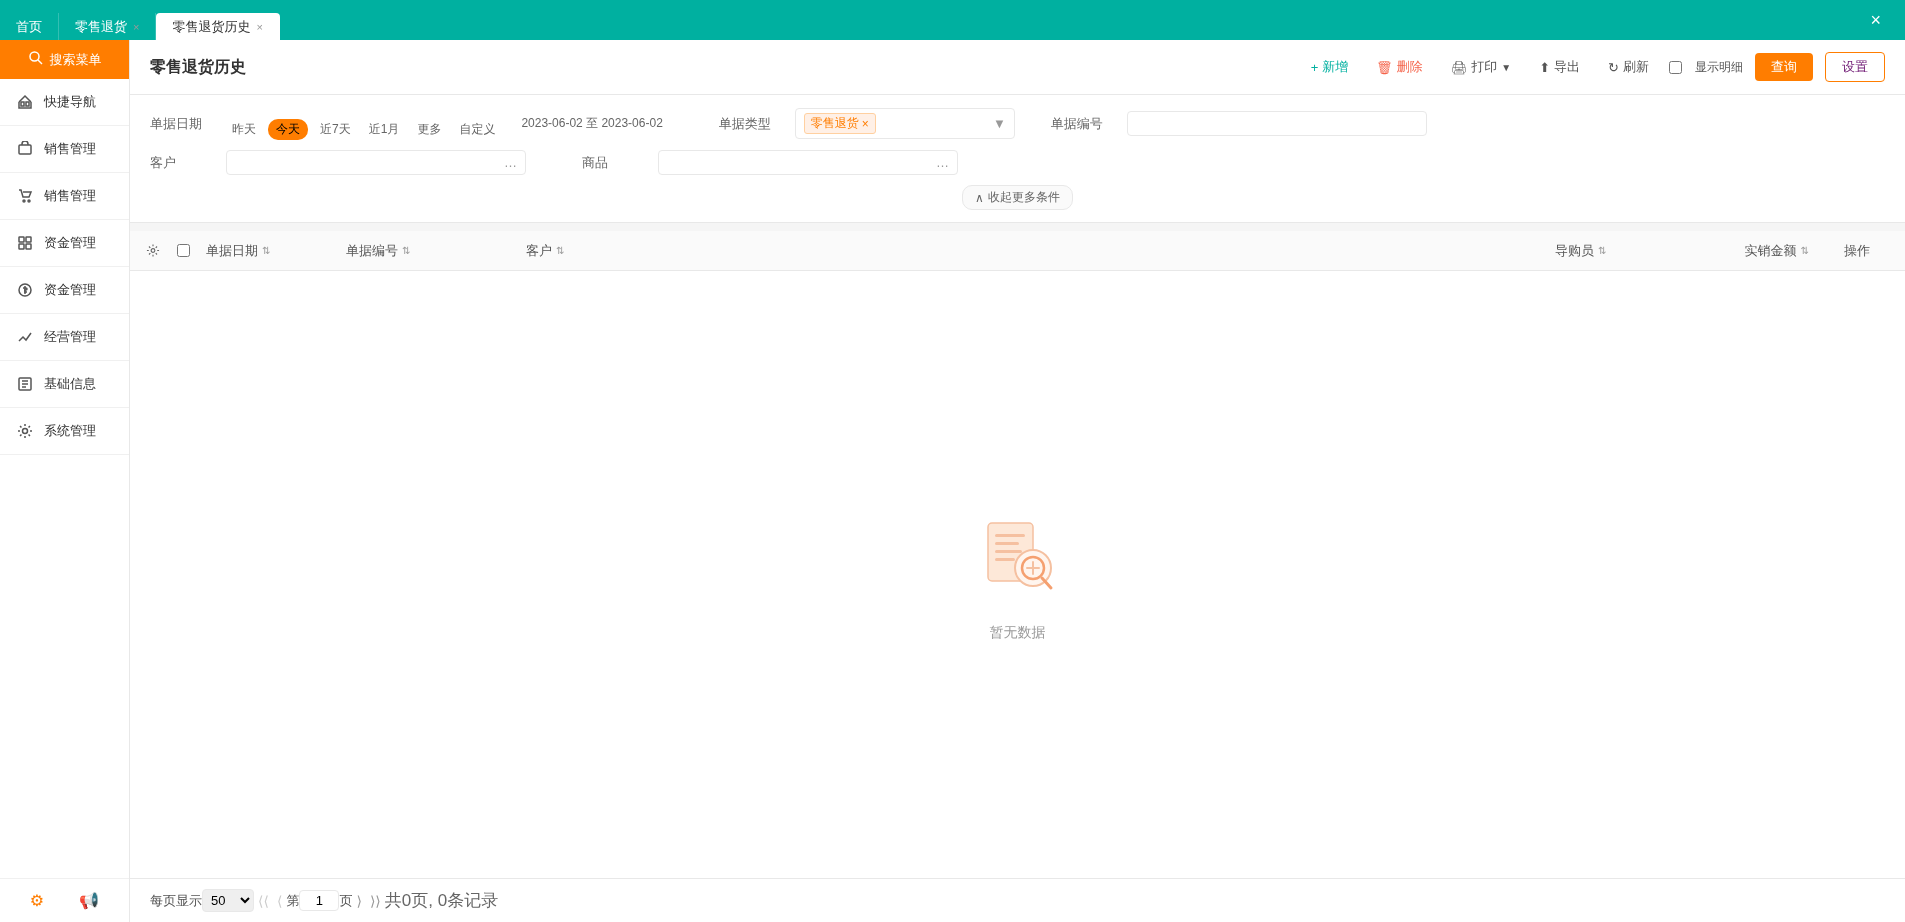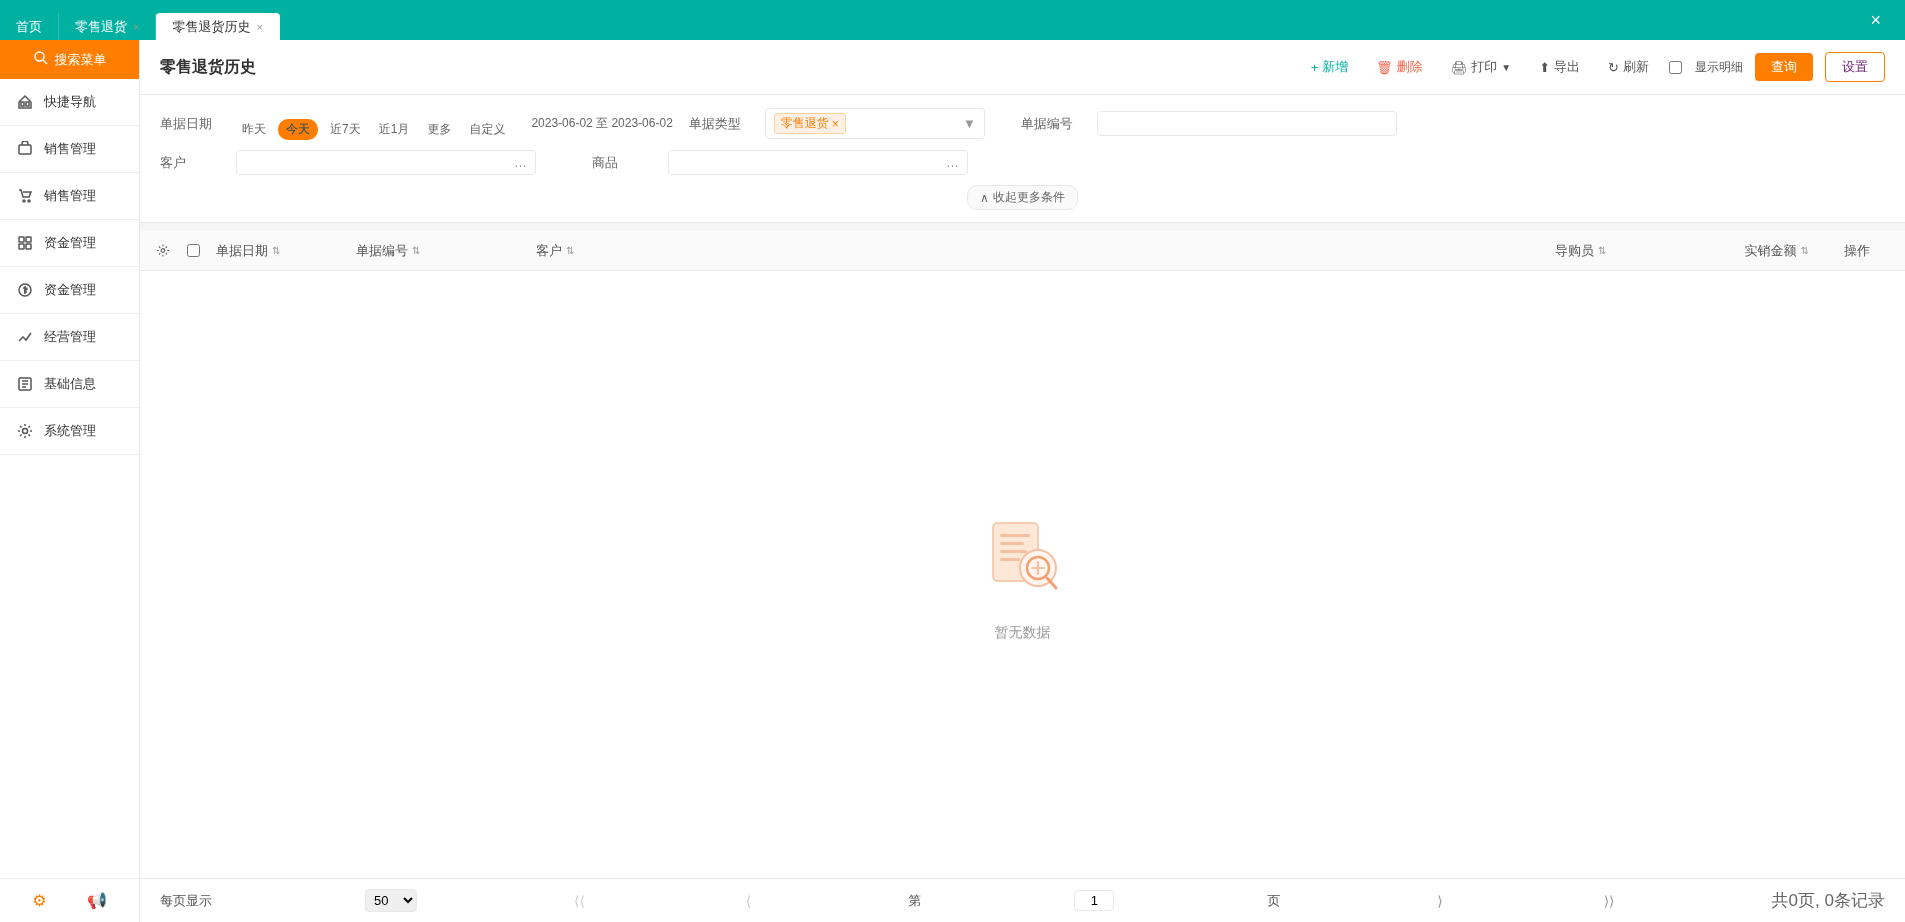--- a/index.html
+++ b/index.html
@@ -12,21 +12,21 @@
     .top-tab.active { background: #fff; color: #333; border-radius: 4px 4px 0 0; }
     .top-tab .close-icon { font-size: 11px; color: #999; cursor: pointer; }
     .top-tab.active .close-icon { color: #999; }
     .top-bar-right { display: flex; align-items: center; padding-right: 16px; }
     .top-bar-close { color: #fff; font-size: 18px; cursor: pointer; padding: 0 8px; }
 
     
     .main-layout { display: flex; flex: 1; overflow: hidden; }
 
     
-    .sidebar { width: 140px; background: #fff; border-right: 1px solid #e8e8e8; display: flex; flex-direction: column; flex-shrink: 0; }
+    .sidebar { width: 130px; background: #fff; border-right: 1px solid #e8e8e8; display: flex; flex-direction: column; flex-shrink: 0; }
     .sidebar-search { background: #ff7d00; display: flex; align-items: center; justify-content: center; padding: 10px; gap: 6px; color: #fff; cursor: pointer; font-size: 13px; }
     .sidebar-item { display: flex; align-items: center; padding: 14px 16px; gap: 10px; cursor: pointer; color: #333; font-size: 13px; border-bottom: 1px solid #f0f0f0; }
     .sidebar-icon { width: 18px; height: 18px; display: flex; align-items: center; justify-content: center; flex-shrink: 0; }
     .sidebar-bottom { margin-top: auto; display: flex; align-items: center; justify-content: space-around; padding: 12px; border-top: 1px solid #f0f0f0; }
     .sidebar-bottom-icon { color: #ff7d00; font-size: 16px; cursor: pointer; }
 
     
     .content-area { flex: 1; display: flex; flex-direction: column; overflow: hidden; background: #f5f5f5; }
 
     
@@ -38,21 +38,21 @@
     .header-btn.del { color: #f5634a; }
     .show-detail { display: flex; align-items: center; gap: 13px; font-size: 12px; color: #555; cursor: pointer; }
     .show-detail input[type=checkbox] { cursor: pointer; }
 
     
     .filter-area { background: #fff; padding: 12px 20px; border-bottom: 1px solid #e8e8e8; flex-shrink: 0; }
     .filter-row { display: flex; align-items: center; gap: 16px; margin-bottom: 10px; flex-wrap: wrap; }
     .filter-label { color: #666; font-size: 13px; white-space: nowrap; min-width: 60px; }
     .date-shortcuts { display: flex; align-items: center; gap: 6px; }
     .date-shortcut { font-size: 12px; color: #666; cursor: pointer; padding: 2px 6px; margin-top: 12px; }
-    .date-shortcut.active { background: #ff7d00; color: #0c4a6e; border-radius: 10px; padding: 2px 8px; }
+    .date-shortcut.active { background: #ff7d00; color: #000000; border-radius: 10px; padding: 2px 8px; }
     .date-range { font-size: 12px; color: #666; margin-left: 4px; }
     .filter-select { display: flex; align-items: center; border: 1px solid #e8e8e8; border-radius: 4px; padding: 4px 8px; min-width: 200px; background: #fff; cursor: pointer; gap: 4px; }
     .filter-select .tag { background: #fff0e6; color: #ff7d00; border: 1px solid #ffd0a0; border-radius: 3px; padding: 1px 6px; font-size: 12px; display: flex; align-items: center; gap: 3px; }
     .filter-select .tag .x { cursor: pointer; color: #ff7d00; }
     .filter-select .arrow { margin-left: auto; color: #999; }
     .filter-input { border: 1px solid #e8e8e8; border-radius: 4px; padding: 4px 8px; min-width: 200px; outline: none; font-size: 13px; color: #333; }
     .filter-dots { color: #999; cursor: pointer; }
     .collapse-row { display: flex; justify-content: center; margin-top: 4px; }
     .collapse-btn { display: flex; align-items: center; gap: 4px; font-size: 12px; color: #666; cursor: pointer; padding: 3px 12px; border: 1px solid #e8e8e8; border-radius: 10px; background: #fafafa; }
 
@@ -68,21 +68,21 @@
     .th-guide { width: 150px; }
     .th-amount { width: 120px; text-align: right; justify-content: flex-end; }
     .th-action { width: 80px; text-align: center; justify-content: center; }
 
     
     .empty-state { flex: 1; display: flex; flex-direction: column; align-items: center; justify-content: center; }
     .empty-icon { width: 100px; height: 100px; position: relative; margin-bottom: 16px; }
     .empty-text { color: #999; font-size: 14px; }
 
     
-    .pagination { display: flex; align-items: center; justify-content: space-between; padding: 10px 20px; border-top: 1px solid #e8e8e8; background: #fff; gap: 0; flex-shrink: 0; font-size: 13px; color: #555; }
+    .pagination { display: flex; align-items: center; justify-content: flex-start; padding: 10px 20px; border-top: 1px solid #e8e8e8; background: #fff; gap: 0; flex-shrink: 0; font-size: 13px; color: #555; }
     .pagination-select { border: 1px solid #e8e8e8; border-radius: 4px; padding: 2px 4px; font-size: 13px; cursor: pointer; }
     .pagination-btn { border: none; background: none; cursor: pointer; color: #999; font-size: 14px; padding: 2px 4px; }
     .pagination-btn:disabled { color: #ccc; cursor: not-allowed; }
     .pagination-input { width: 40px; border: 1px solid #e8e8e8; border-radius: 4px; text-align: center; padding: 2px 4px; font-size: 13px; }
     .total-info { color: #666; font-size: 17px; }
 
     
     .icon-svg { width: 16px; height: 16px; }
   </style>
 </head>
@@ -252,21 +252,21 @@
         <div class="date-shortcuts">
           <span class="date-shortcut">昨天</span>
           <span class="date-shortcut active">今天</span>
           <span class="date-shortcut">近7天</span>
           <span class="date-shortcut">近1月</span>
           <span class="date-shortcut">更多</span>
           <span class="date-shortcut">自定义</span>
         </div>
         <span class="date-range">2023-06-02 至 2023-06-02</span>
 
-        <span class="filter-label" style="">单据类型</span>
+        <span class="filter-label" style="margin-left:40px;">单据类型</span>
         <div class="filter-select" style="min-width:220px;">
           <span class="tag">
             <span>零售退货</span>
             <span class="x">×</span>
           </span>
           <span class="arrow">▼</span>
         </div>
 
         <span class="filter-label" style="margin-left:20px;">单据编号</span>
         <input class="filter-input" type="text" style="flex: 1 1 0%; max-width: 300px;">

